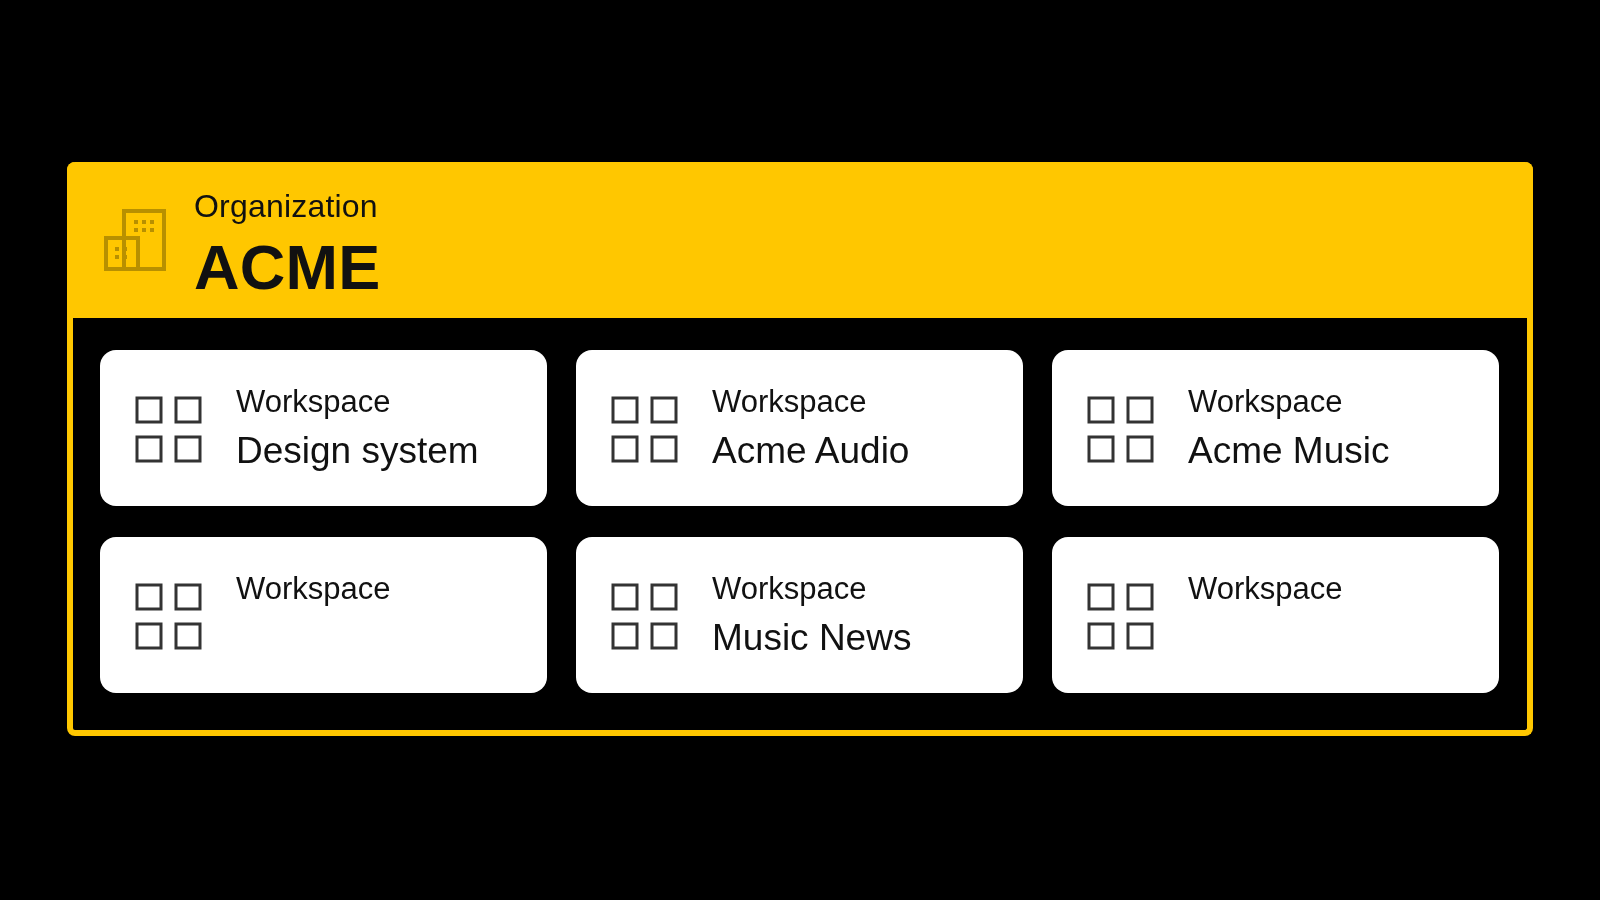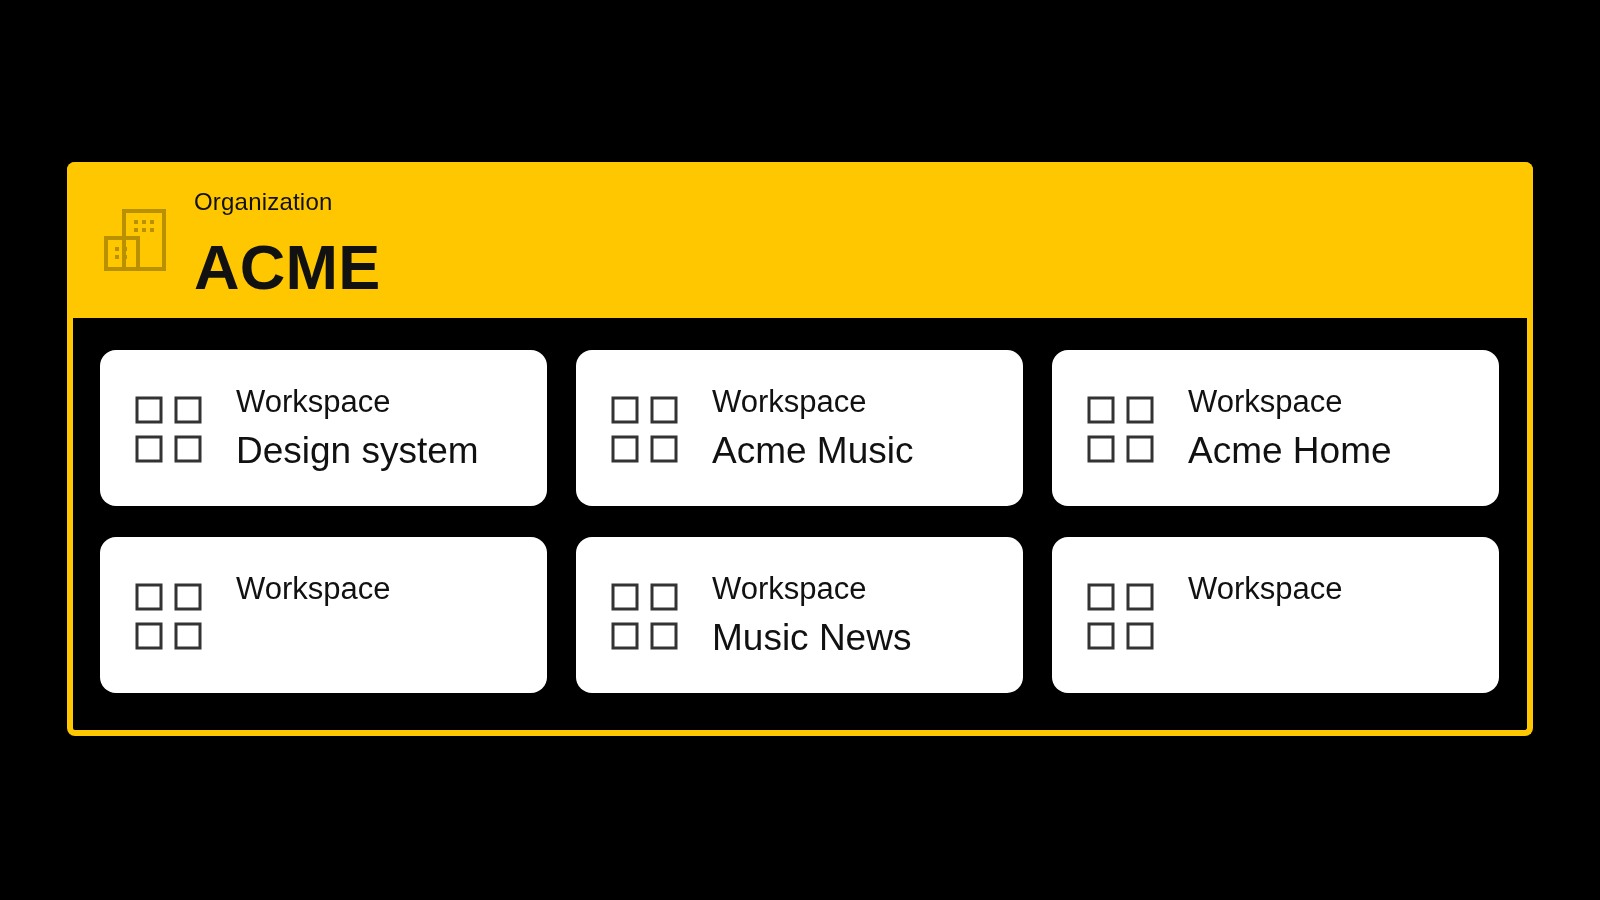--- a/index.html
+++ b/index.html
@@ -36,21 +36,21 @@
       position: absolute;
       left: 35px;
       top: 45px;
       width: 66px;
       height: 66px;
     }
     .org-label {
       position: absolute;
       left: 127px;
       top: 28px;
-      font-size: 24px;
+      font-size: 32px;
       color: #111;
       line-height: 1;
       letter-spacing: 0.2px;
     }
     .org-name {
       position: absolute;
       left: 127px;
       top: 74px;
       font-size: 63px;
       font-weight: bold;
@@ -144,34 +144,34 @@
     <div class="card">
       <svg class="ws-icon" viewBox="0 0 67 67">
         <g fill="none" stroke="#333" stroke-width="3">
           <rect x="2" y="2" width="24" height="24"></rect>
             <rect x="41" y="2" width="24" height="24"></rect>
           <rect x="2" y="41" width="24" height="24"></rect>
             <rect x="41" y="41" width="24" height="24"></rect>
         </g>
       </svg>
       <div class="ws-label">Workspace</div>
+      <div class="ws-name">Acme Audio</div>
+    </div>
+
+    <div class="card">
+      <svg class="ws-icon" viewBox="0 0 67 67">
+        <g fill="none" stroke="#333" stroke-width="3">
+          <rect x="2" y="2" width="24" height="24"></rect>
+            <rect x="41" y="2" width="24" height="24"></rect>
+          <rect x="2" y="41" width="24" height="24"></rect>
+            <rect x="41" y="41" width="24" height="24"></rect>
+        </g>
+      </svg>
+      <div class="ws-label">Workspace</div>
       <div class="ws-name">Acme Music</div>
-    </div>
-
-    <div class="card">
-      <svg class="ws-icon" viewBox="0 0 67 67">
-        <g fill="none" stroke="#333" stroke-width="3">
-          <rect x="2" y="2" width="24" height="24"></rect>
-            <rect x="41" y="2" width="24" height="24"></rect>
-          <rect x="2" y="41" width="24" height="24"></rect>
-            <rect x="41" y="41" width="24" height="24"></rect>
-        </g>
-      </svg>
-      <div class="ws-label">Workspace</div>
-      <div class="ws-name">Acme Home</div>
     </div>
 
     <div class="card">
       <svg class="ws-icon" viewBox="0 0 67 67">
         <g fill="none" stroke="#333" stroke-width="3">
           <rect x="2" y="2" width="24" height="24"></rect>
             <rect x="41" y="2" width="24" height="24"></rect>
           <rect x="2" y="41" width="24" height="24"></rect>
             <rect x="41" y="41" width="24" height="24"></rect>
         </g>

